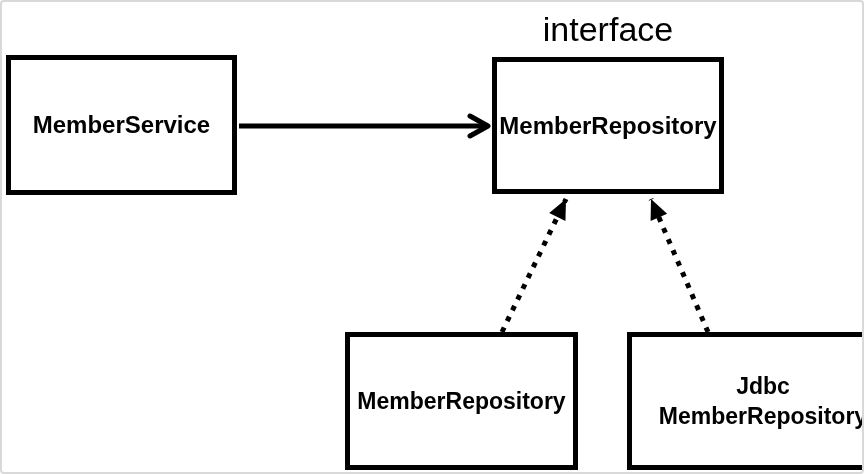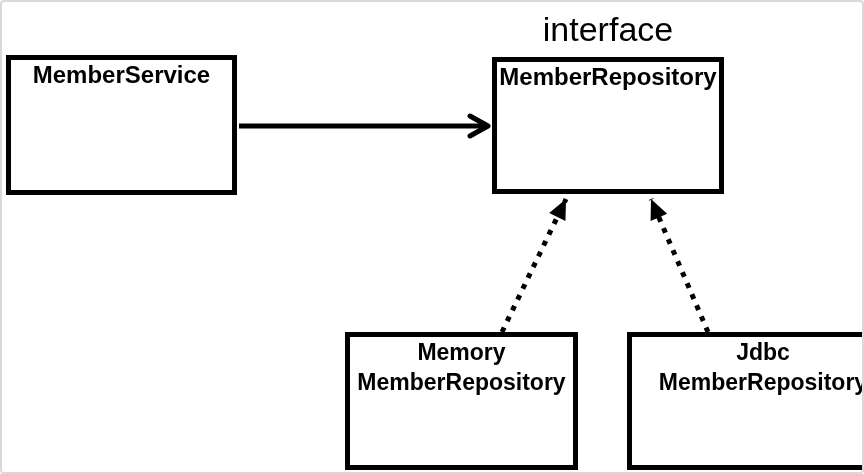--- a/index.html
+++ b/index.html
@@ -32,21 +32,21 @@
     white-space: nowrap;
   }
   .node {
     position: absolute;
     box-sizing: border-box;
     border: 5px solid #000000;
     background: #ffffff;
     display: flex;
     flex-direction: column;
     align-items: center;
-    justify-content: flex-start;
+    justify-content: center;
     text-align: center;
     color: #000000;
     font-weight: 700;
     font-size: 24px;
     line-height: 30px;
     white-space: nowrap;
   }
   .node-member-service   { left: 4px;   top: 53px;  width: 231px; height: 140px; }
   .node-member-repository{ left: 490px; top: 55px;  width: 232px; height: 137px; }
   .node-memory-repo      { left: 343px; top: 330px; width: 233px; height: 138px; font-size: 23px; }
@@ -69,21 +69,20 @@
 
   <div class="node node-member-service">
     <span>MemberService</span>
   </div>
 
   <div class="node node-member-repository">
     <span>MemberRepository</span>
   </div>
 
   <div class="node node-memory-repo">
-    <span>Memory</span>
     <span>MemberRepository</span>
   </div>
 
   <div class="node node-jdbc-repo">
     <span>Jdbc</span>
     <span>MemberRepository</span>
   </div>
 
   <svg class="edges-overlay" width="864" height="474" viewBox="0 0 864 474">
     <defs>

